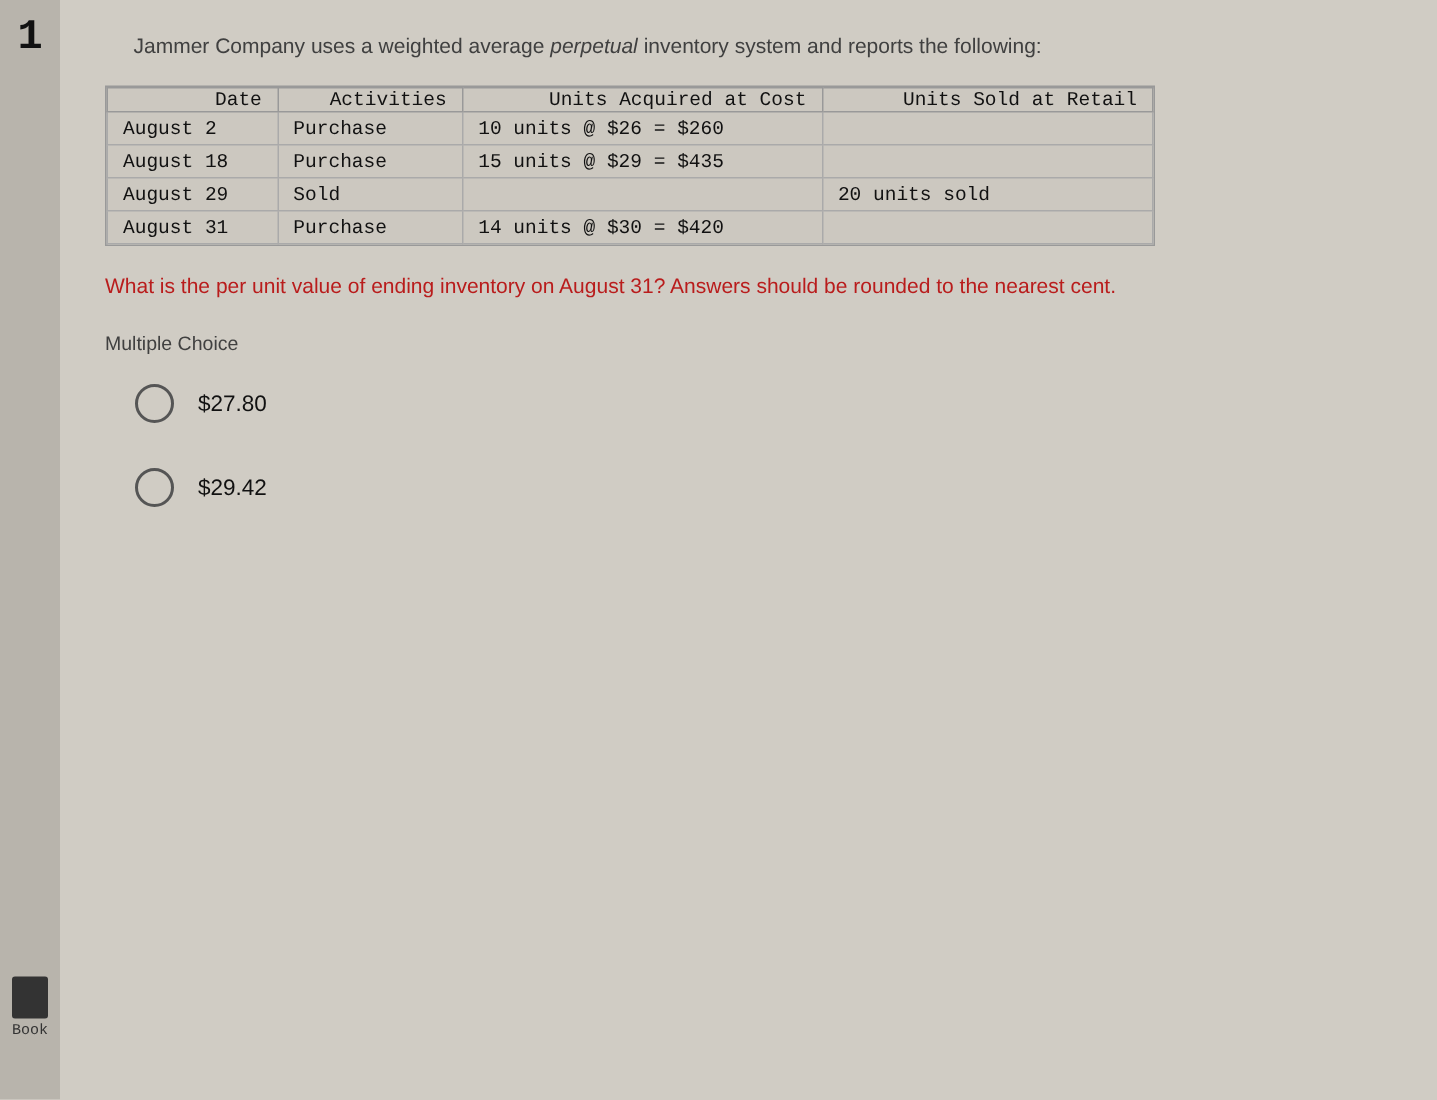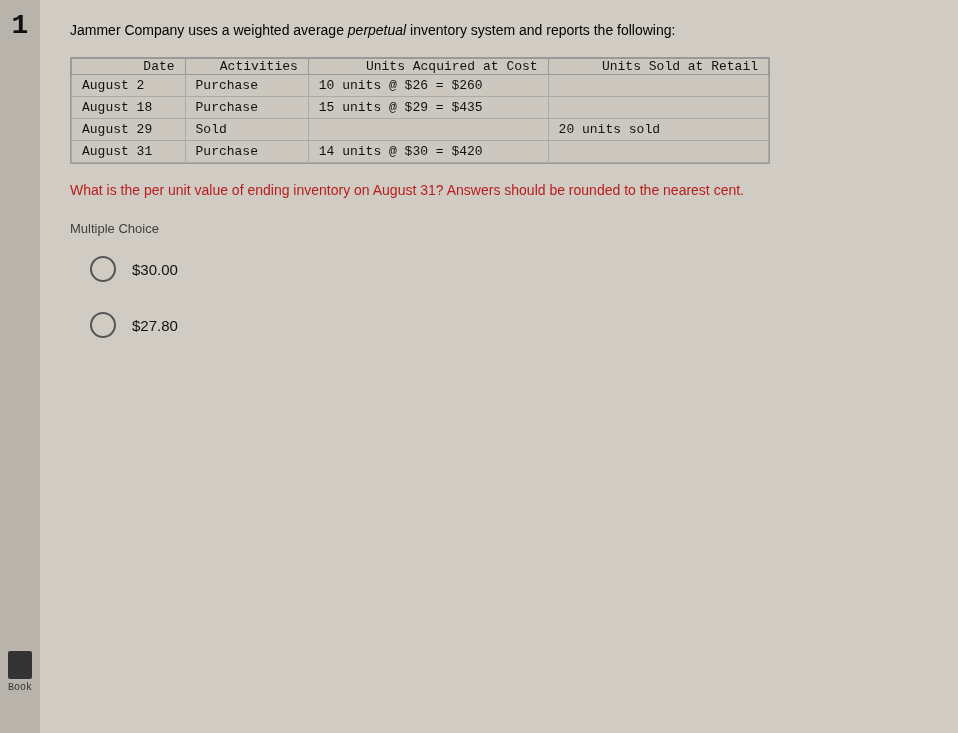--- a/index.html
+++ b/index.html
@@ -62,24 +62,25 @@
     }
 
     .main-content {
       flex: 1;
       padding: 20px 30px;
       background-color: #d0ccc4;
     }
 
     .question-text {
       font-size: 14px;
-      color: #000000;
+      color: #404040;
       margin-bottom: 16px;
       line-height: 1.5;
       font-family: Arial, sans-serif;
+      margin-left: 19px;
     }
 
     .question-text em {
       font-style: italic;
     }
 
     .inventory-table {
       border: 1px solid #999;
       background-color: #ccc8c0;
       margin-bottom: 16px;
@@ -221,31 +222,31 @@
         </tbody>
       </table>
     </div>
 
     <p class="follow-up-text">What is the per unit value of ending inventory on August 31? Answers should be rounded to the nearest cent.</p>
 
     <p class="multiple-choice-label">Multiple Choice</p>
 
     <div class="choice-container">
 
-      <div class="choice-item">
-        <div class="radio-outer">
-          <div class="radio-inner"></div>
-        </div>
-        <span class="choice-text">$30.00</span>
-      </div>
 
       <div class="choice-item">
         <div class="radio-outer">
           <div class="radio-inner"></div>
         </div>
         <span class="choice-text">$27.80</span>
       </div>
 
 
+      <div class="choice-item">
+        <div class="radio-outer">
+          <div class="radio-inner"></div>
+        </div>
+        <span class="choice-text">$29.42</span>
+      </div>
 
     </div>
   </div>
 </div>
 
 </body></html>

